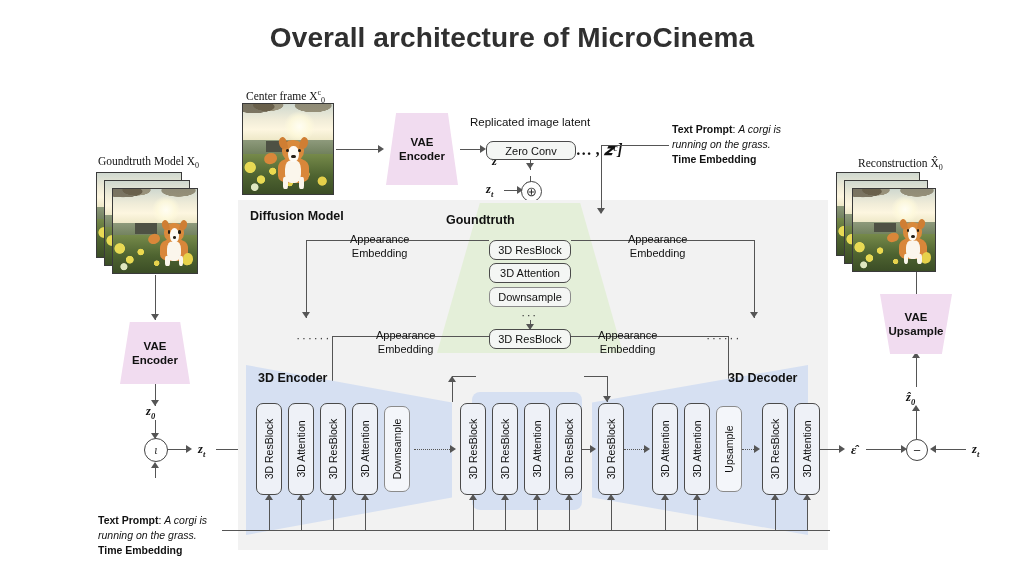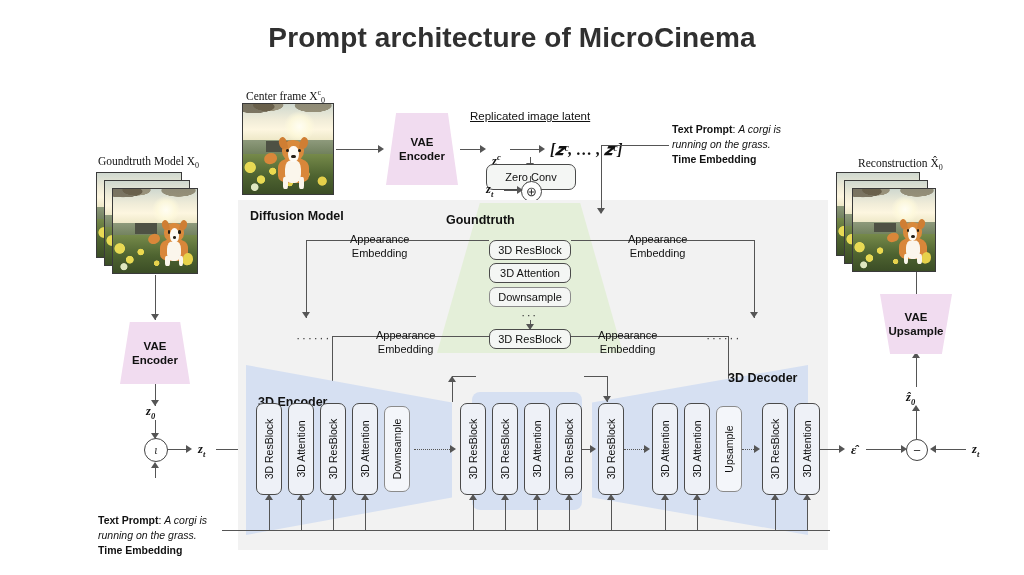--- a/index.html
+++ b/index.html
@@ -159,21 +159,21 @@
   .promptbox i{font-style:italic;}
   .noisebox{position:absolute;font-size:10.5px;line-height:1.5;color:#111;white-space:nowrap;}
   .noisebox b{font-weight:700;}
   .noisebox .eq{font-family:"Liberation Serif",serif;font-style:italic;font-weight:700;font-size:12px;}
 </style>
 </head>
 <body>
 
 <div id="stage">
 
-  <div class="abs" id="title">Prompt architecture of MicroCinema</div>
+  <div class="abs" id="title">Overall architecture of MicroCinema</div>
 
   <div class="abs caption" style="left:246px;top:88px;">
     <span>Center frame X</span><sup style="font-size:8px">c</sup><sub style="font-size:8px">0</sub>
   </div>
   <div class="photo" style="left:242px;top:103px;width:92px;height:92px;">
     <div class="ph-inner">
       <div class="sky"></div>
         <div class="sun"></div>
         <div class="trees"></div>
       <div class="midband"></div>
@@ -210,26 +210,26 @@
 
   <div class="hline" style="left:460px;top:149px;width:22px;"></div>
   <div class="arrow-r" style="left:480px;top:145px;"></div>
   <div class="mathlbl" style="left:492px;top:152px;">
     <span>z</span><sup>c</sup>
   </div>
 
   <div class="hline" style="left:510px;top:149px;width:32px;"></div>
   <div class="arrow-r" style="left:539px;top:145px;"></div>
 
-  <div class="abs cap-sans" style="left:470px;top:110px;text-decoration:underline;">Replicated image latent</div>
+  <div class="abs cap-sans" style="left:470px;top:116px;">Replicated image latent</div>
   <div class="mathlbl" style="left:550px;top:141px;font-size:16px;text-align:right;">[𝒛ᶜ, … , 𝒛ᶜ]</div>
 
   <div class="vline" style="left:530px;top:157px;height:13px;"></div>
   <div class="arrow-d" style="left:526px;top:163px;"></div>
-  <div class="hblock" style="left:486px;top:164px;width:90px;height:26px;">Zero Conv</div>
+  <div class="hblock" style="left:486px;top:141px;width:90px;height:19px;">Zero Conv</div>
 
   <div class="vline" style="left:530px;top:176px;height:14px;"></div>
   <div class="arrow-d" style="left:526px;top:182px;"></div>
 
   <div class="mathlbl" style="left:486px;top:182px;">
     <span>z</span><sub>t</sub>
   </div>
   <div class="hline" style="left:504px;top:190px;width:16px;"></div>
   <div class="arrow-r" style="left:517px;top:186px;"></div>
 
@@ -383,21 +383,21 @@
     <b>Time Embedding</b>
   </div>
   <div class="hline" style="left:601px;top:145px;width:68px;"></div>
   <div class="vline" style="left:601px;top:145px;height:68px;"></div>
   <div class="arrow-d" style="left:597px;top:208px;"></div>
 
   <div class="blue-trap" style="left:246px;top:365px;width:206px;height:170px;clip-path:polygon(0 0,100% 22%,100% 78%,0 100%);"></div>
   <div class="blue-trap" style="left:472px;top:392px;width:110px;height:118px;border-radius:8px;"></div>
   <div class="blue-trap" style="left:592px;top:365px;width:216px;height:170px;clip-path:polygon(0 22%,100% 0,100% 100%,0 78%);"></div>
 
-  <div class="panel-title" style="left:258px;top:371px;margin-top:24px;">3D Encoder</div>
+  <div class="panel-title" style="left:258px;top:371px;">3D Encoder</div>
   <div class="panel-title" style="left:728px;top:371px;">3D Decoder</div>
 
 
   <div class="hline" style="left:452px;top:376px;width:24px;"></div>
   <div class="vline" style="left:452px;top:376px;height:26px;"></div>
   <div class="arrow-u" style="left:448px;top:376px;"></div>
   <div class="hline" style="left:584px;top:376px;width:24px;"></div>
   <div class="vline" style="left:607px;top:376px;height:26px;"></div>
   <div class="arrow-d" style="left:603px;top:396px;"></div>
 

